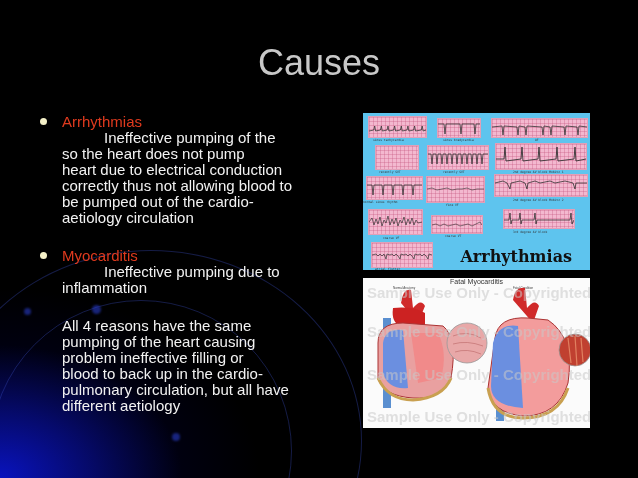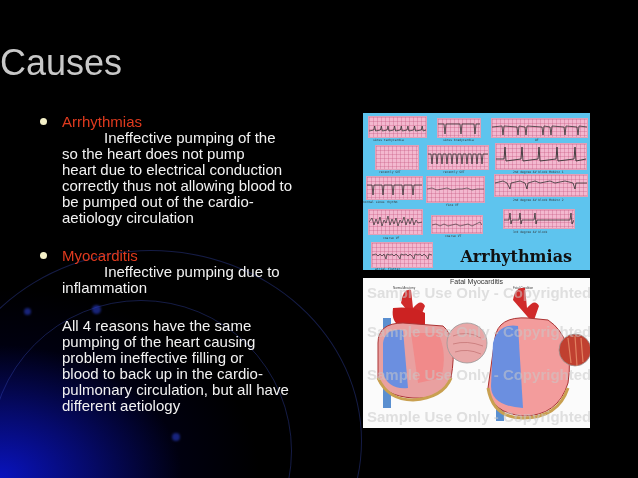--- a/index.html
+++ b/index.html
@@ -3,21 +3,21 @@
 <meta charset="utf-8">
 <style>
   html,body{margin:0;padding:0;}
   body{width:638px;height:478px;overflow:hidden;background:#000;position:relative;font-family:"Liberation Sans",sans-serif;}
   .bg{position:absolute;inset:0;
     background:
       radial-gradient(ellipse 260px 190px at 0px 478px, rgba(10,20,200,0.95) 0%, rgba(8,14,150,0.7) 35%, rgba(0,0,60,0.25) 70%, rgba(0,0,0,0) 100%),
       #000;}
   .arc{position:absolute;border-radius:50%;border:1px solid rgba(60,80,200,0.35);}
   .dot{position:absolute;border-radius:50%;background:rgba(40,60,200,0.6);filter:blur(1px);}
-  .title{position:absolute;left:0;right:0;top:42px;text-align:left;color:#c8c8c8;font-size:36px;}
+  .title{position:absolute;left:0;right:0;top:42px;text-align:center;color:#c8c8c8;font-size:36px;}
   .content{position:absolute;left:36px;top:114px;width:290px;color:#f2f2f2;font-size:15px;line-height:16px;}
   .item{position:relative;padding-left:26px;}
   .bullet{position:absolute;left:4px;top:4px;width:7px;height:7px;border-radius:50%;background:#f4f0c8;}
   .head{color:#e03a1e;}
   .indent{display:inline-block;width:42px;}
   .gap{height:16px;}
   .img-arr{position:absolute;left:363px;top:113px;width:227px;height:157px;background:#5ec4ee;overflow:hidden;}
   .strip{position:absolute;background:#f3b8cf;
     background-image:linear-gradient(rgba(200,90,130,0.35) 1px,transparent 1px),linear-gradient(90deg,rgba(200,90,130,0.35) 1px,transparent 1px);
     background-size:4px 4px;border:1px solid #e0a0b8;}

